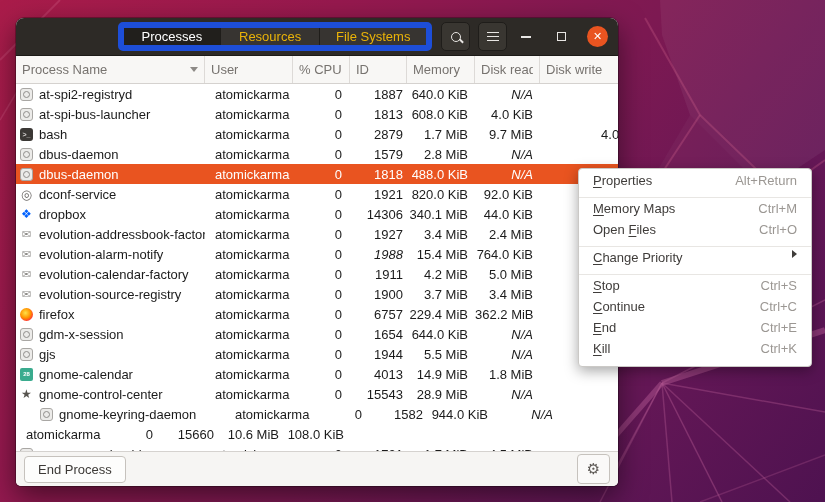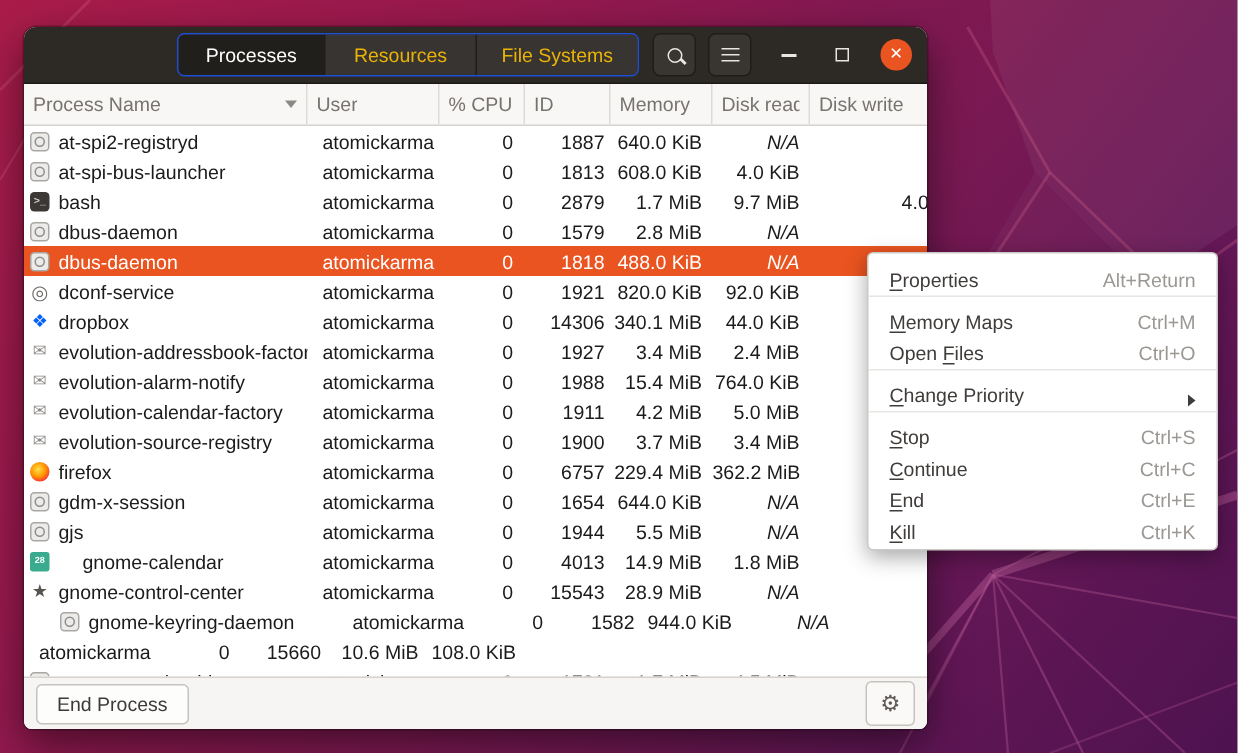--- a/index.html
+++ b/index.html
@@ -15,21 +15,21 @@
     position:absolute;left:16px;top:18px;width:602px;height:468px;z-index:2;
     background:#ffffff;border-radius:8px 8px 5px 5px;
     box-shadow:0 10px 28px rgba(0,0,0,.5),0 0 0 1px rgba(0,0,0,.28);
     display:flex;flex-direction:column;overflow:hidden;
   }
 
   
   .titlebar{height:37px;flex:none;background:#2d2a26;border-bottom:1px solid #1c1a17;
     display:flex;align-items:center;position:relative;}
   .tabs{display:flex;margin-left:102px;height:29px;border-radius:5px;overflow:hidden;
-    border:1px solid #1d4ed8;box-sizing:border-box;}
+    border:6px solid #1d4ed8;box-sizing:border-box;}
   .tab{display:flex;align-items:center;justify-content:center;font-size:13px;color:#eab308;
     background:#373431;border-right:1px solid #1f1d1a;padding:0 4px;box-sizing:border-box;cursor:default;}
   .tab:last-child{border-right:none;}
   .tab.active{background:#211f1c;color:#ffffff;}
   .tab-processes{width:98px;}.tab-resources{width:101px;}.tab-filesystems{width:107px;}
   .tb-btn{width:29px;height:29px;flex:none;background:#393631;border:1px solid #1f1d1a;
     border-radius:5px;display:flex;align-items:center;justify-content:center;box-sizing:border-box;}
   .search-btn{margin-left:9px;}
   .menu-btn{margin-left:8px;}
   .search-glyph{width:8px;height:8px;border:1.5px solid #e8e6e3;border-radius:50%;position:relative;display:block;}
@@ -86,21 +86,21 @@
   .end-btn{height:27px;padding:0 13px;background:#fdfdfc;border:1px solid #c6c2bd;border-radius:4px;
     font-size:13px;color:#3d3a37;font-family:inherit;}
   .gear-btn{margin-left:auto;width:31px;height:28px;border:1px solid #c6c2bd;border-radius:4px;
     background:#faf9f8;display:flex;align-items:center;justify-content:center;
     font-size:15px;color:#5f5b57;}
 
   
   .context-menu{position:absolute;left:578px;top:168px;width:234px;z-index:10;background:#ffffff;
     border:1px solid #cbc9c6;border-radius:4px;box-shadow:0 4px 14px rgba(0,0,0,.35);
     padding:4px 0;font-size:13px;box-sizing:border-box;}
-  .menu-item{height:21px;display:flex;align-items:flex-end;padding:0 14px;color:#3f3c3a;cursor:default;}
+  .menu-item{height:21px;display:flex;align-items:flex-start;padding:0 14px;color:#3f3c3a;cursor:default;}
   .menu-item u{text-decoration:underline;text-underline-offset:2px;}
   .menu-shortcut{margin-left:auto;color:#9b9793;}
   .submenu-arrow{margin-left:auto;width:0;height:0;border-top:4px solid transparent;
     border-bottom:4px solid transparent;border-left:5px solid #3f3c3a;}
   .menu-sep{height:1px;background:#e8e6e3;margin:3px 0;}
 </style>
 </head>
 <body>
 
 <svg id="wallpaper" width="825" height="502" viewBox="0 0 825 502" xmlns="http://www.w3.org/2000/svg">
@@ -271,21 +271,21 @@
         <div class="cell right" style="width: 65px; padding-right: 7px;">2.4 MiB</div>
         <div class="cell right" style="width: 110px; padding-right: 7px;"></div>
       </div>
       <div class="prow">
         <div class="cell name-cell" style="width: 189px;">
           <span class="p-icon ic-mail"></span>
           <span>evolution-alarm-notify</span>
         </div>
         <div class="cell" style="width: 88px; padding-left: 10px;">atomickarma</div>
         <div class="cell right" style="width: 57px; padding-right: 8px;">0</div>
-        <div class="cell right" style="width: 57px; padding-right: 4px;">1988</div>
+        <div class="cell right" style="width: 57px; padding-right: 4px; font-style: italic;">1988</div>
         <div class="cell right" style="width: 68px; padding-right: 7px;">15.4 MiB</div>
         <div class="cell right" style="width: 65px; padding-right: 7px;">764.0 KiB</div>
         <div class="cell right" style="width: 110px; padding-right: 7px;"></div>
       </div>
       <div class="prow">
         <div class="cell name-cell" style="width: 189px;">
           <span class="p-icon ic-mail"></span>
           <span>evolution-calendar-factory</span>
         </div>
         <div class="cell" style="width: 88px; padding-left: 10px;">atomickarma</div>
@@ -337,21 +337,21 @@
           <span>gjs</span>
         </div>
         <div class="cell" style="width: 88px; padding-left: 10px;">atomickarma</div>
         <div class="cell right" style="width: 57px; padding-right: 8px;">0</div>
         <div class="cell right" style="width: 57px; padding-right: 4px;">1944</div>
         <div class="cell right" style="width: 68px; padding-right: 7px;">5.5 MiB</div>
         <div class="cell right na" style="width: 65px; padding-right: 7px;">N/A</div>
         <div class="cell right" style="width: 110px; padding-right: 7px;"></div>
       </div>
       <div class="prow">
-        <div class="cell name-cell" style="width: 189px; gap: 16px;">
+        <div class="cell name-cell" style="width: 189px;">
           <span class="p-icon ic-cal"></span>
           <span>gnome-calendar</span>
         </div>
         <div class="cell" style="width: 88px; padding-left: 10px;">atomickarma</div>
         <div class="cell right" style="width: 57px; padding-right: 8px;">0</div>
         <div class="cell right" style="width: 57px; padding-right: 4px;">4013</div>
         <div class="cell right" style="width: 68px; padding-right: 7px;">14.9 MiB</div>
         <div class="cell right" style="width: 65px; padding-right: 7px;">1.8 MiB</div>
         <div class="cell right" style="width: 110px; padding-right: 7px;"></div>
       </div>

